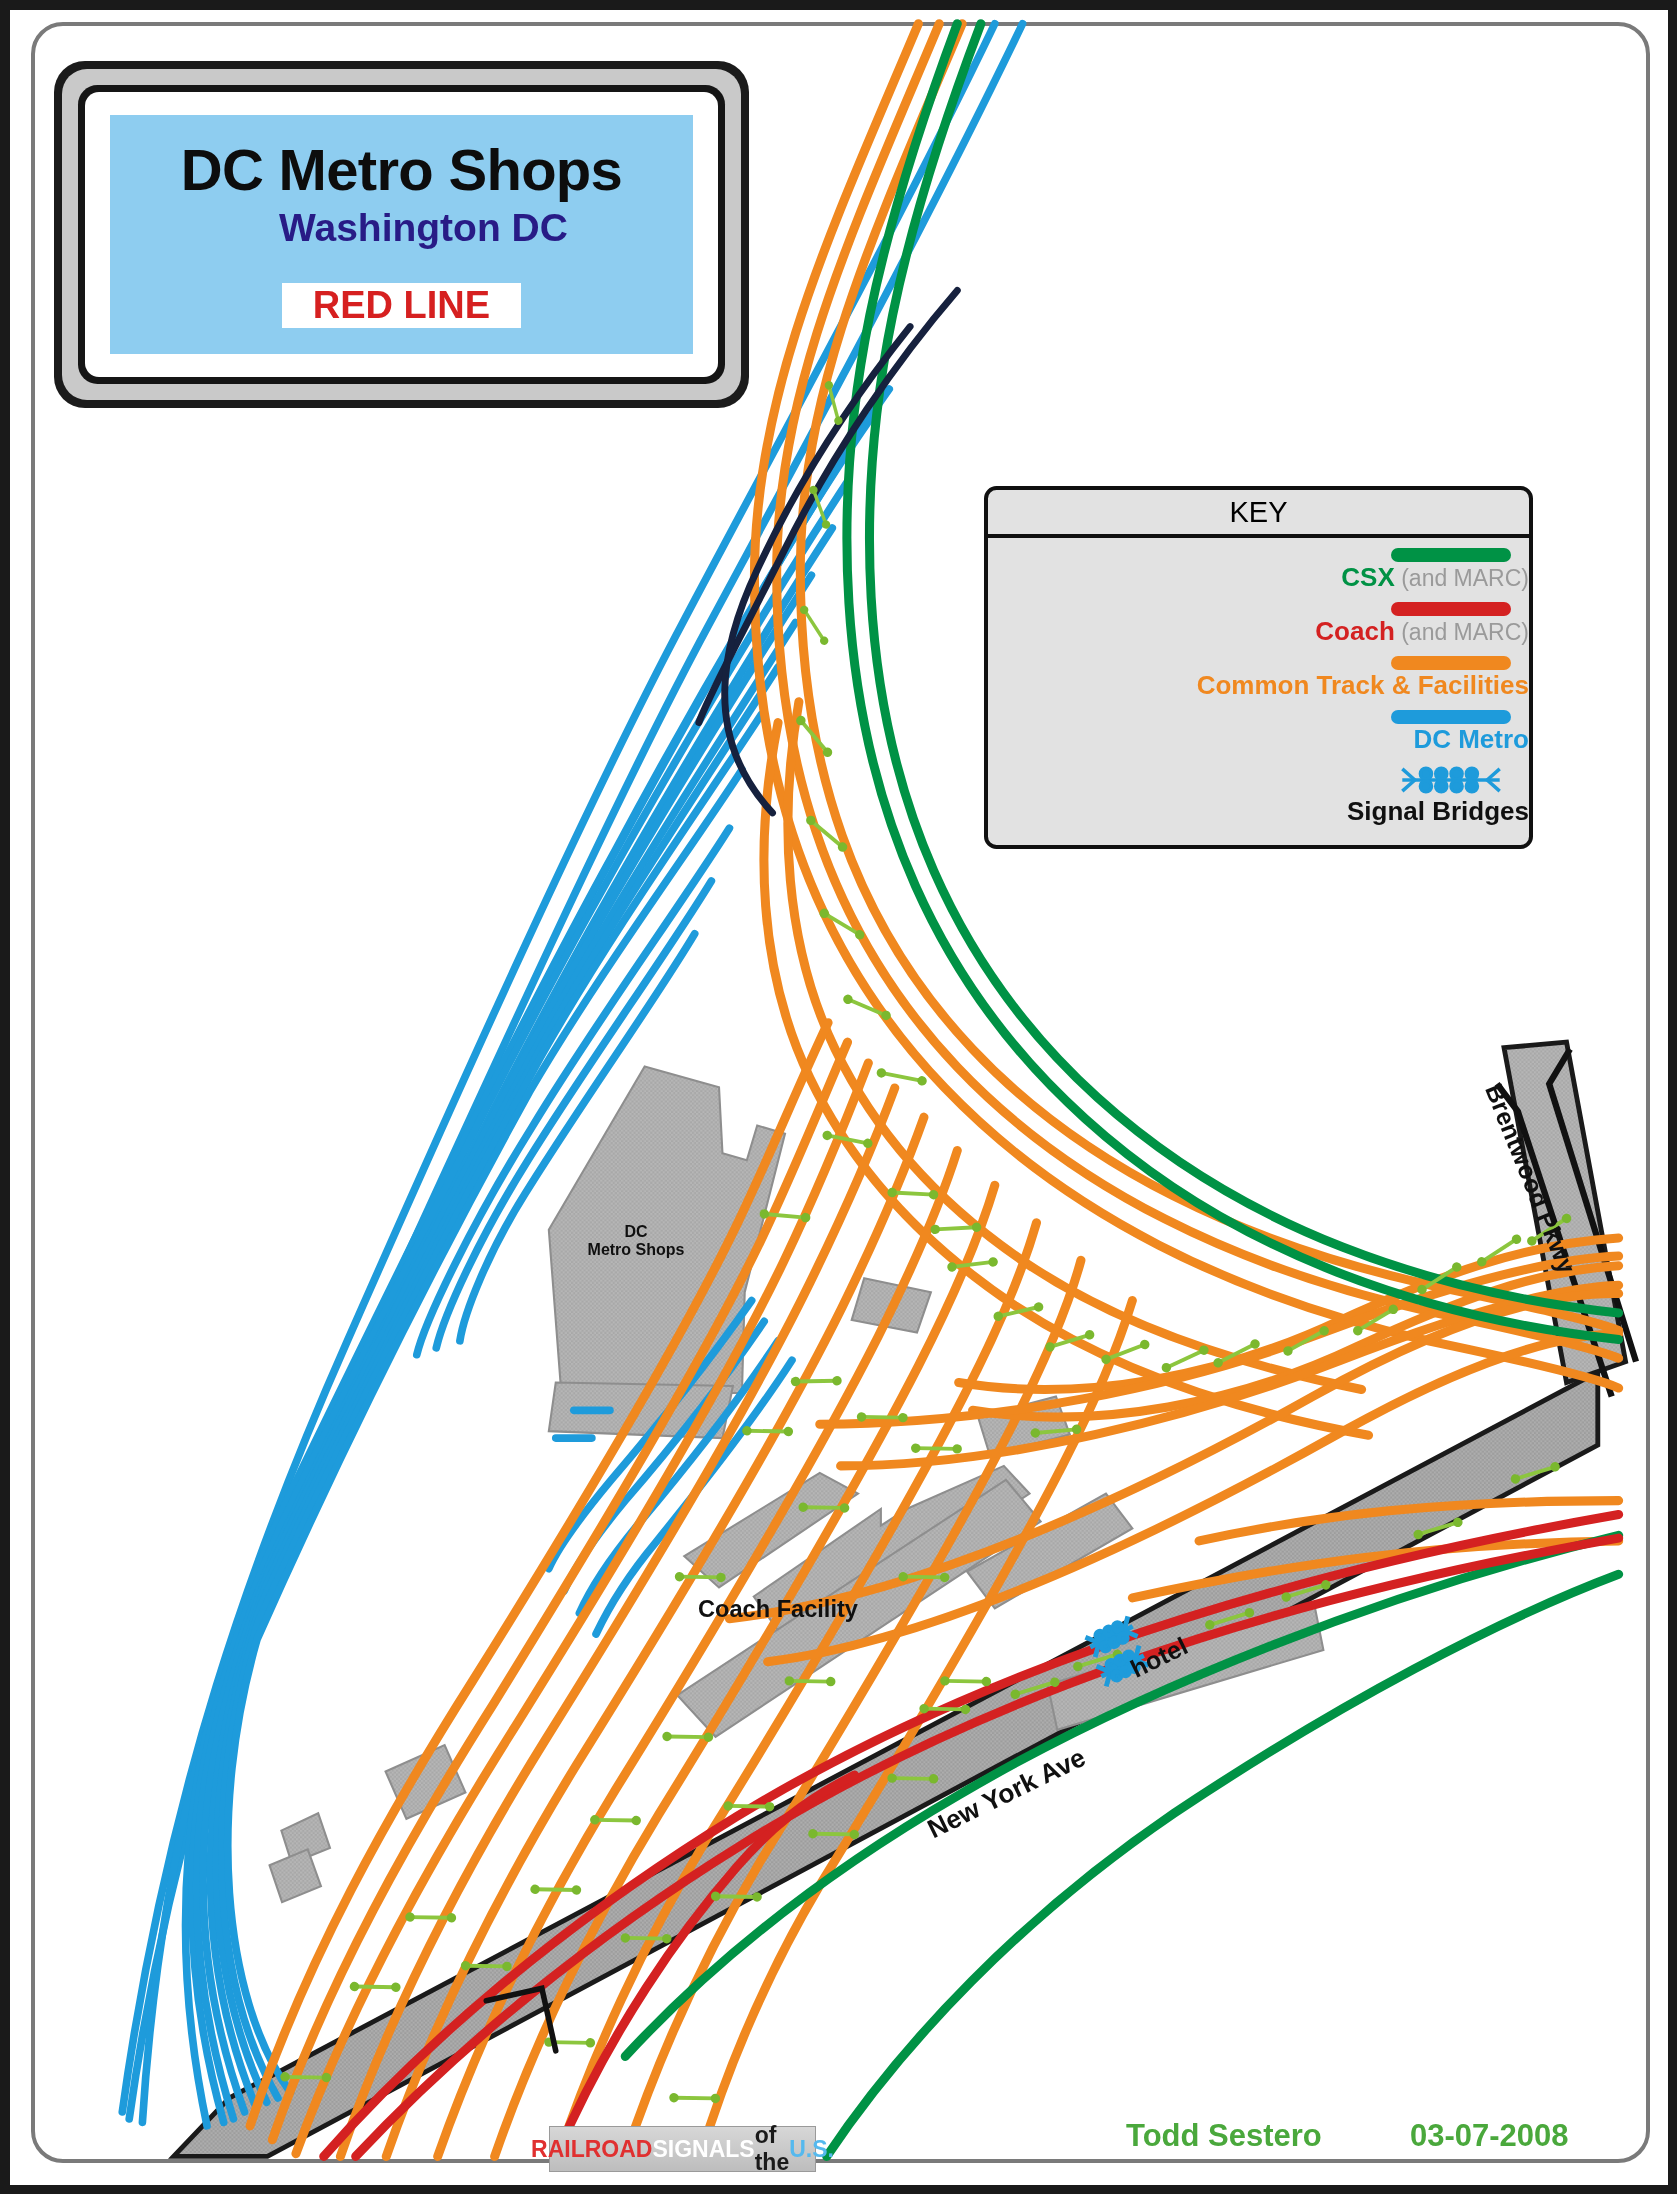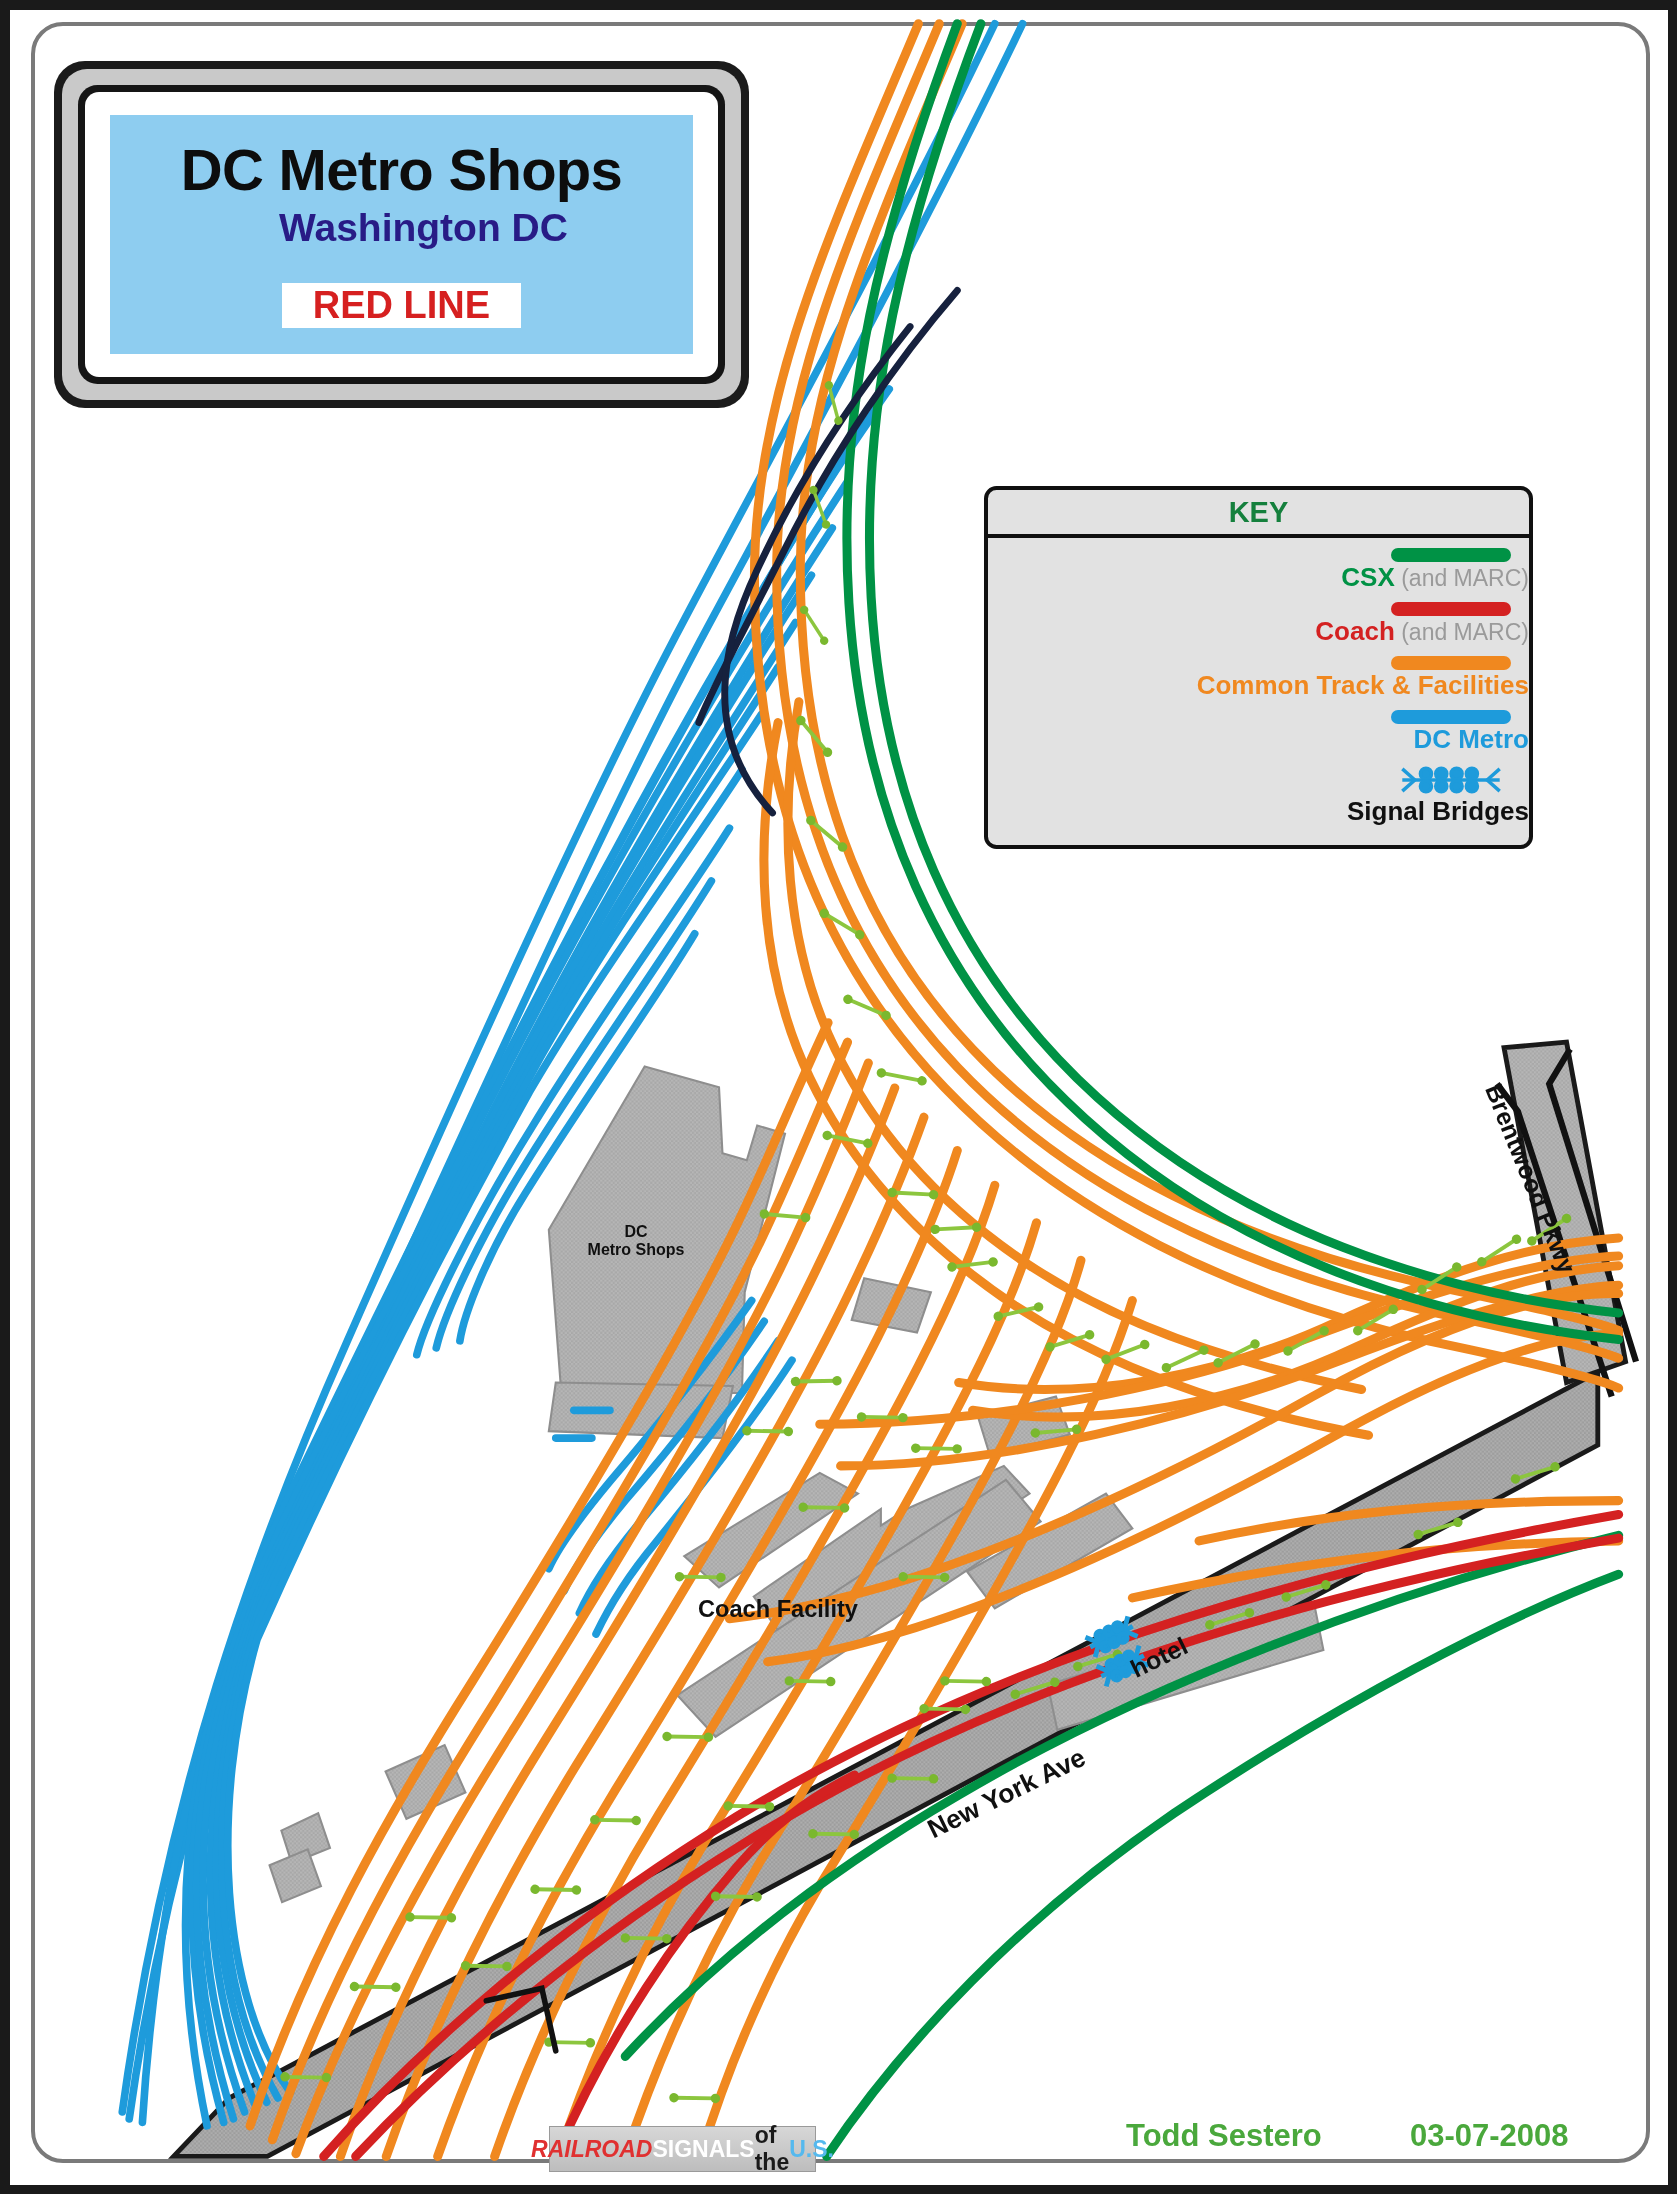--- a/index.html
+++ b/index.html
@@ -32,21 +32,21 @@
   #plaque-subtitle{font-size:39px;font-weight:bold;color:#281b86;line-height:1;
       margin-bottom:15.3px;margin-left:44px;}
   #plaque-line-badge{background:#ffffff;padding:2.8px 31px;margin-top:20px;}
   #plaque-line{font-size:38px;font-weight:bold;color:#d62020;line-height:1.05;}
 
   
   #key-box{position:absolute;left:984px;top:486px;width:549px;height:363px;
       background:#e2e2e2;border:4.9px solid #101010;border-radius:12.5px;box-sizing:border-box;}
   #key-header{height:44px;display:flex;align-items:center;justify-content:center;
       border-bottom:4.9px solid #101010;}
-  #key-title{font-size:29px;font-weight:bold;color:#15803d;}
+  #key-title{font-size:29px;font-weight:normal;color:#000000;}
   #key-rows{padding:9.7px 0 0 0;}
   .key-row{display:flex;align-items:flex-end;height:54px;padding-left:19px;flex-direction:column;}
   .key-swatch{width:120px;height:14px;border-radius:7px;flex:0 0 auto;margin-right:18px;}
   .key-label{font-size:26px;font-weight:bold;white-space:nowrap;}
   .key-sub{font-size:23px;font-weight:normal;color:#9a9a9a;}
   .key-plain{font-size:26px;font-weight:bold;color:#101010;}
   .sw-svg{width:120px;height:32px;margin-right:18px;flex:0 0 auto;display:block;}
 
   
   .maplabel{position:absolute;font-weight:bold;color:#101010;white-space:pre;
@@ -56,21 +56,21 @@
   #lbl-hotel{left:1129px;top:1643px;font-size:25px;transform:rotate(-26deg);}
   #lbl-nyave{left:921px;top:1779px;font-size:26.4px;transform:rotate(-26deg);}
   #lbl-brent{left:1506px;top:1080px;font-size:25px;transform:rotate(68deg);
       transform-origin:left top;}
 
   
   #footer-logo{position:absolute;left:549px;top:2126px;width:265px;height:44px;
       background:linear-gradient(180deg,#d7d7d7,#bdbdbd);border:0.7px solid #9a9a9a;
       display:flex;align-items:center;justify-content:center;}
   #footer-logo span{font-size:23px;font-weight:bold;letter-spacing:0px;}
-  .lg-red{color:#e03030;font-style:italic;}
+  .lg-red{color:#e03030;}
   .lg-white{color:#ffffff;}
   .lg-dark{color:#1a1a1a;}
   .lg-blue{color:#55b9ee;}
   #footer-author{position:absolute;left:1126px;top:2118px;font-size:31px;
       font-weight:bold;color:#4aa83c;}
   #footer-date{position:absolute;left:1410px;top:2118px;font-size:31px;
       font-weight:bold;color:#4aa83c;}
 </style>
 </head>
 <body>

